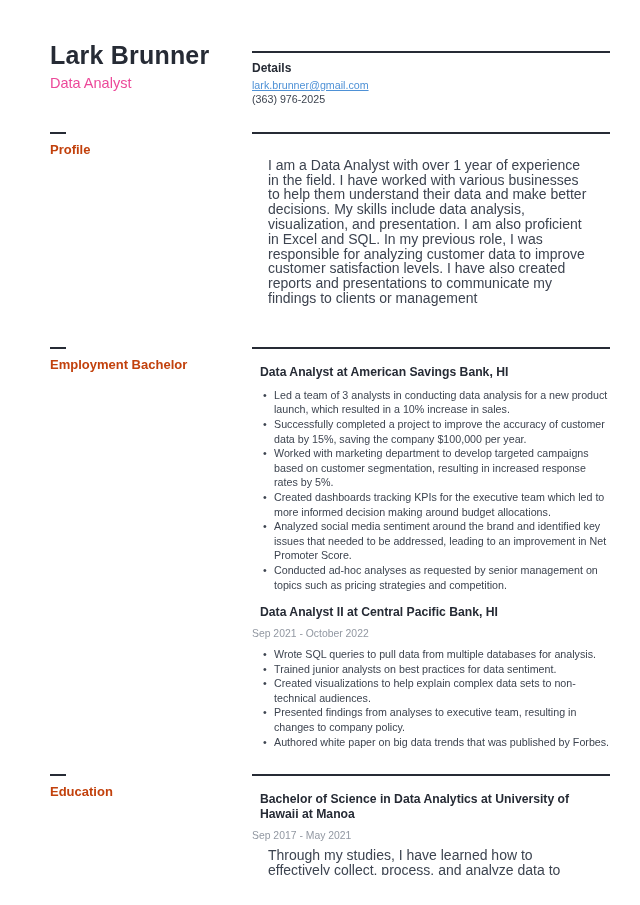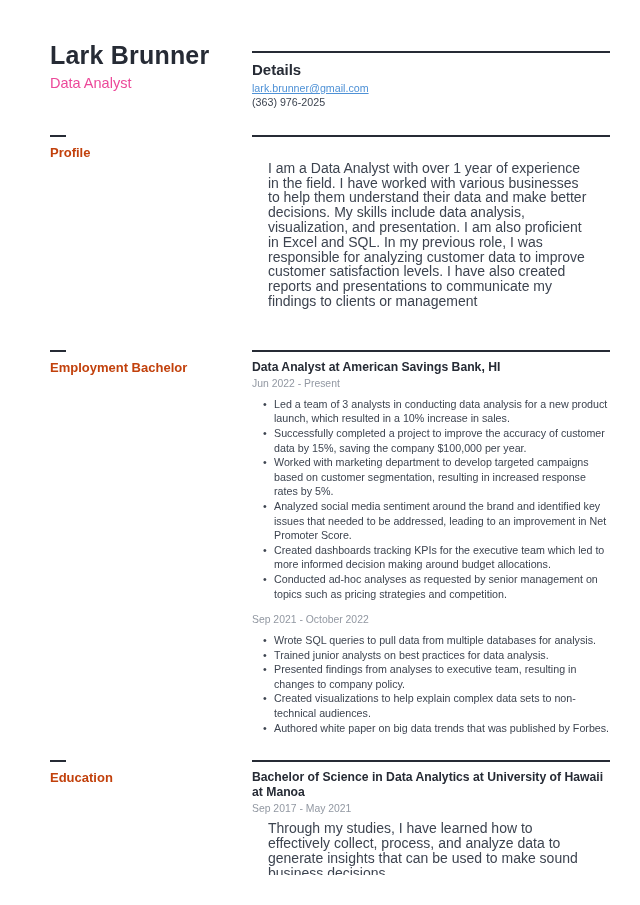--- a/index.html
+++ b/index.html
@@ -50,21 +50,21 @@
   .side-label {
     font-size: 13px;
     font-weight: bold;
     color: #c2410c;
     line-height: 1.2;
   }
   .right-body { padding-top: 8px; }
 
   
   .mini-heading {
-    font-size: 15px;
+    font-size: 12px;
     font-weight: bold;
     color: #262b35;
     margin-bottom: 3px;
   }
   .detail-line {
     font-size: 10.7px;
     line-height: 14.4px;
     color: #3d4450;
   }
   a.email-link {
@@ -72,21 +72,21 @@
   }
   .paragraph {
     font-size: 14px;
     line-height: 14.8px;
     color: #3d4450;
     margin: 16px;
   }
   .job { margin-bottom: 13px; }
   .job:last-child { margin-bottom: 0; }
   .job-title {
-    margin: 0;
+    margin: 8px;
     font-size: 12.2px;
     font-weight: bold;
     color: #262b35;
     line-height: 15px;
   }
   .job-dates {
     margin-top: 3px;
     font-size: 10.4px;
     color: #9298a2;
   }
@@ -149,38 +149,38 @@
   <div class="row section">
     <div class="left-col">
       <div class="dash"></div>
       <div class="side-label">Employment Bachelor</div>
     </div>
     <div class="right-col">
       <div class="rule"></div>
       <div class="right-body" id="jobs">
   <div class="job">
     <h3 class="job-title">Data Analyst at American Savings Bank, HI</h3>
-    <div class="job-dates">Jun 2022 - Present</div>
     <ul class="bullets">
               <li>Led a team of 3 analysts in conducting data analysis for a new product launch, which resulted in a 10% increase in sales.</li>
               <li>Successfully completed a project to improve the accuracy of customer data by 15%, saving the company $100,000 per year.</li>
               <li>Worked with marketing department to develop targeted campaigns based on customer segmentation, resulting in increased response rates by 5%.</li>
+              <li>Created dashboards tracking KPIs for the executive team which led to more informed decision making around budget allocations.</li>
               <li>Analyzed social media sentiment around the brand and identified key issues that needed to be addressed, leading to an improvement in Net Promoter Score.</li>
-              <li>Created dashboards tracking KPIs for the executive team which led to more informed decision making around budget allocations.</li>
               <li>Conducted ad-hoc analyses as requested by senior management on topics such as pricing strategies and competition.</li>
             </ul>
   </div>
 
   <div class="job">
+    <h3 class="job-title">Data Analyst II at Central Pacific Bank, HI</h3>
     <div class="job-dates">Sep 2021 - October 2022</div>
     <ul class="bullets">
               <li>Wrote SQL queries to pull data from multiple databases for analysis.</li>
-              <li>Trained junior analysts on best practices for data analysis.</li>
+              <li>Trained junior analysts on best practices for data sentiment.</li>
+              <li>Created visualizations to help explain complex data sets to non-technical audiences.</li>
               <li>Presented findings from analyses to executive team, resulting in changes to company policy.</li>
-              <li>Created visualizations to help explain complex data sets to non-technical audiences.</li>
               <li>Authored white paper on big data trends that was published by Forbes.</li>
             </ul>
   </div>
 </div>
     </div>
   </div>
 
   <div class="row section">
     <div class="left-col">
       <div class="dash"></div>

